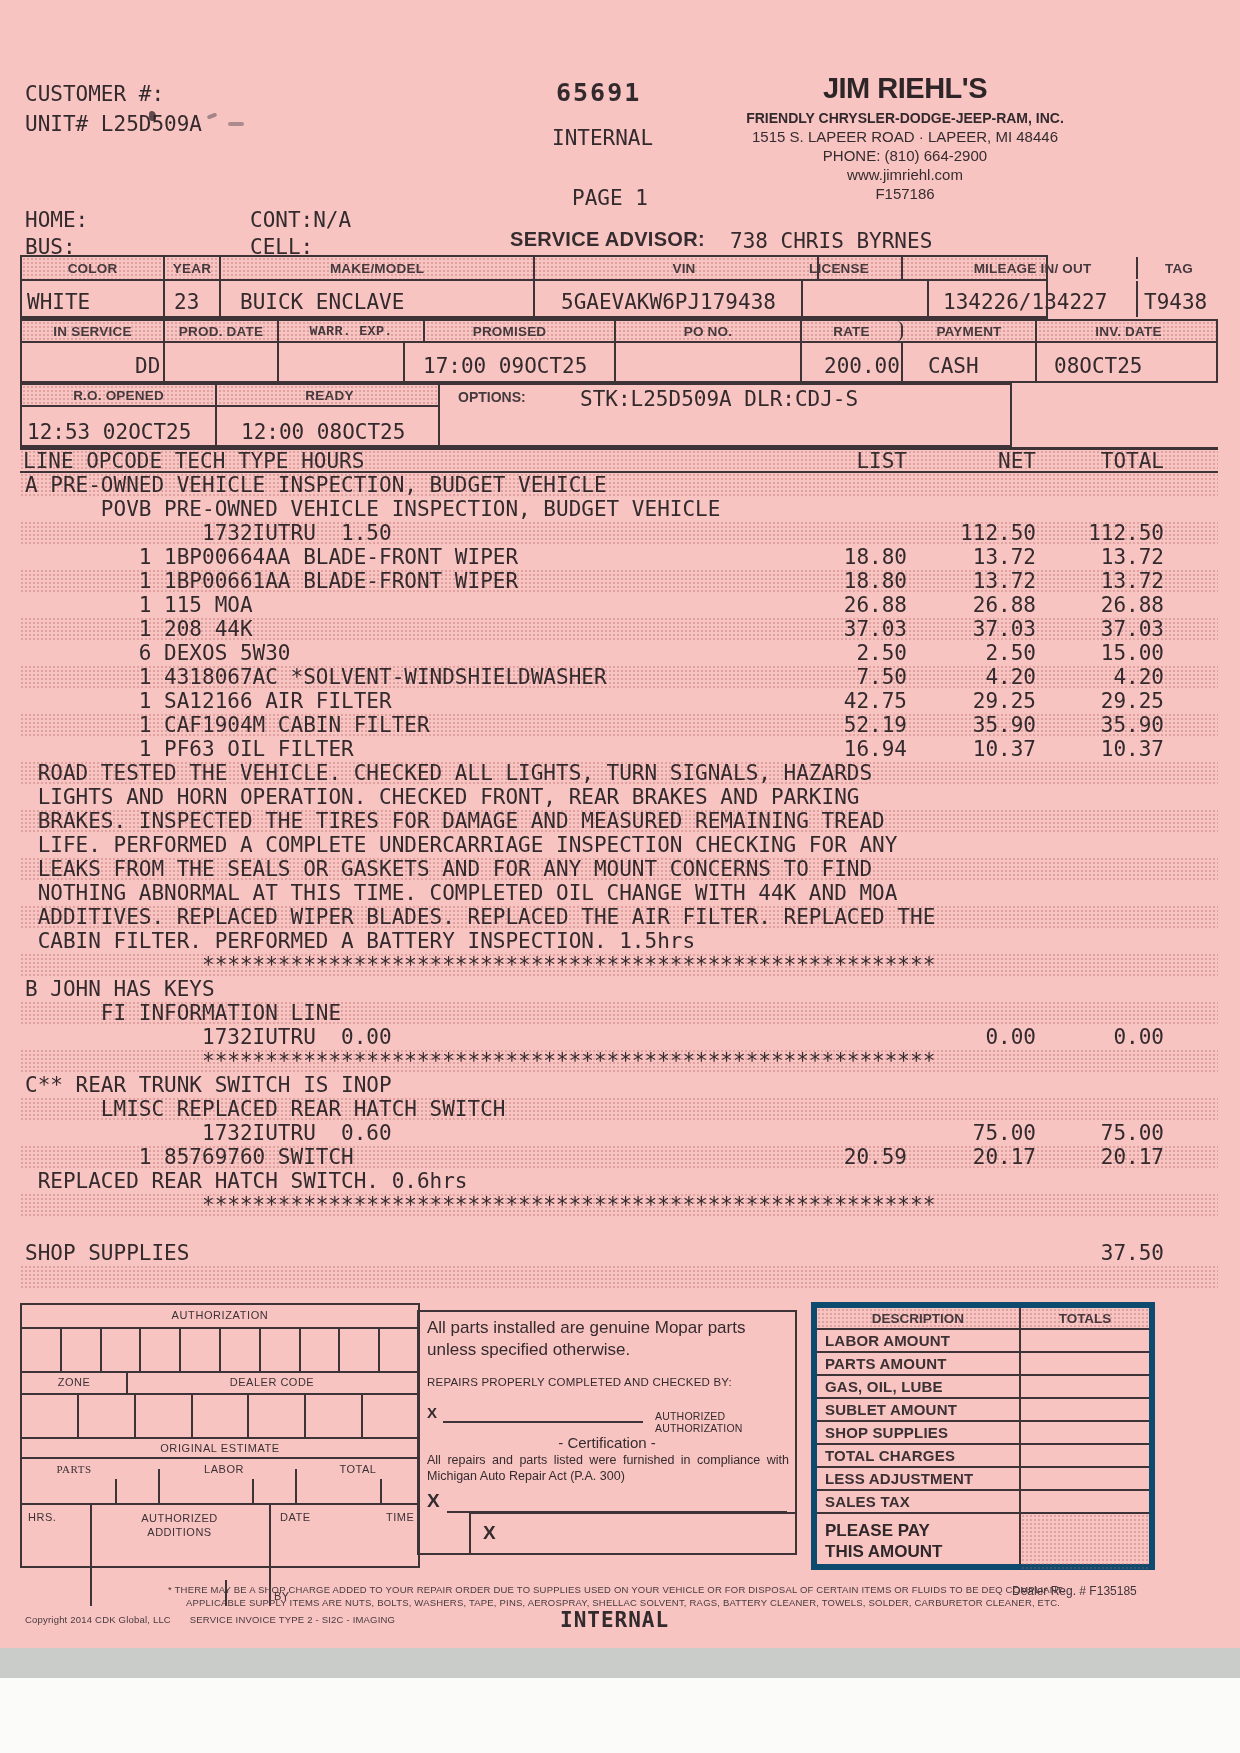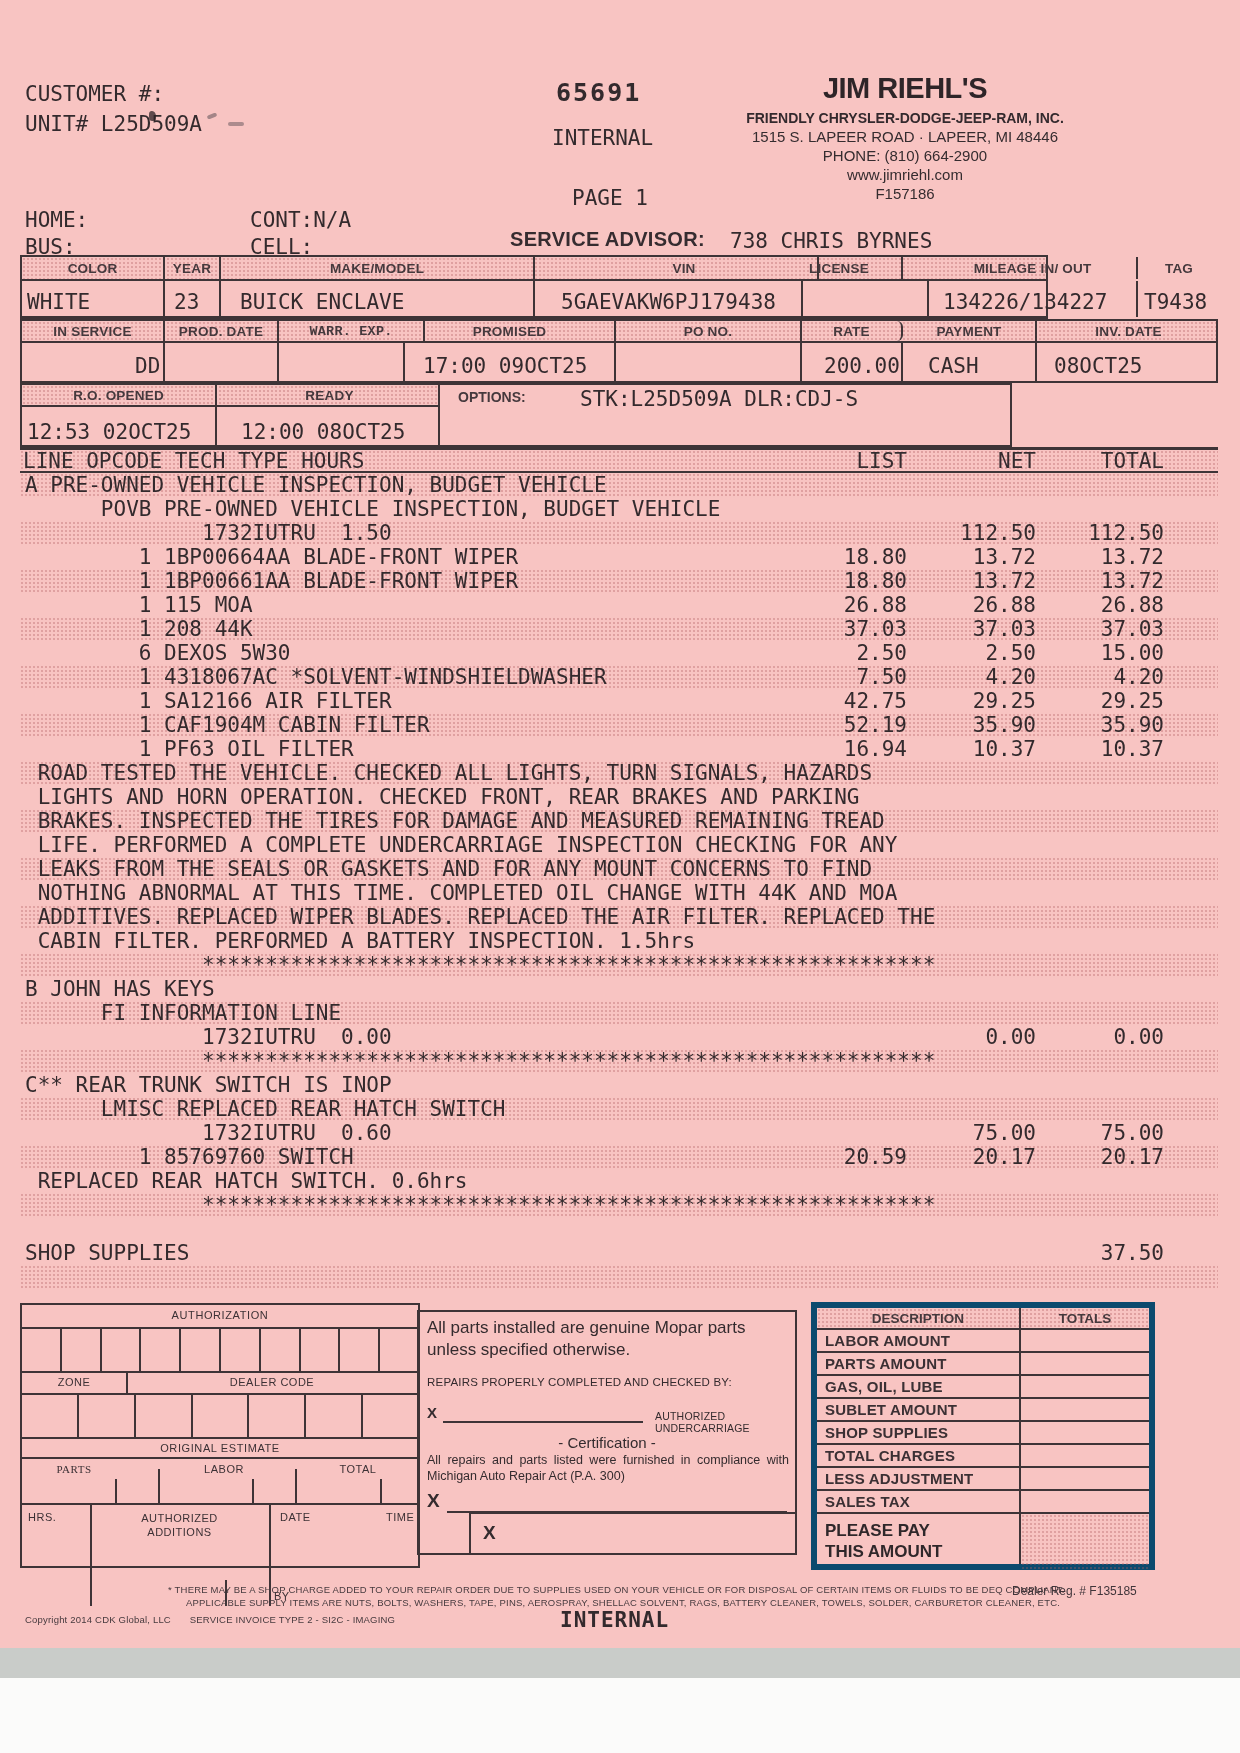--- a/index.html
+++ b/index.html
@@ -422,21 +422,21 @@
       <div class="abs" style="left:252px; bottom:4px; letter-spacing:.5px;">BY</div>
     </div>
   </div>
 
   <div class="moparbox">
     <div class="abs" style="left:8px; top:6px; font-size:17px;">All parts installed are genuine Mopar parts</div>
     <div class="abs" style="left:8px; top:28px; font-size:17px;">unless specified otherwise.</div>
     <div class="abs" style="left:8px; top:64px; font-size:11.5px; letter-spacing:.2px;">REPAIRS PROPERLY COMPLETED AND CHECKED BY:</div>
     <div class="abs" style="left:8px; top:92px; font-size:15px; font-weight:700;">X</div>
     <div class="underline" style="left:24px; top:109px; width:200px;"></div>
-    <div class="abs" style="left:236px; top:98px; font-size:10.5px; letter-spacing:.2px;">AUTHORIZED UNDERCARRIAGE</div>
+    <div class="abs" style="left:236px; top:98px; font-size:10.5px; letter-spacing:.2px;">AUTHORIZED AUTHORIZATION</div>
     <div class="abs" style="left:0; top:122px; width:100%; text-align:center; font-size:15px;">- Certification -</div>
     <div class="abs" style="left:8px; top:140px; width:362px; font-size:12.5px; line-height:16px; text-align:justify;">All repairs and parts listed were furnished in compliance with Michigan Auto Repair Act (P.A. 300)</div>
     <div class="abs" style="left:8px; top:178px; font-size:19px; font-weight:700;">X</div>
     <div class="underline" style="left:28px; top:199px; width:340px;"></div>
     <div class="abs" style="left:50px; top:200px; right:0; bottom:0; border-left:2px solid #3e3437; border-top:2px solid #3e3437;">
       <div class="abs" style="left:12px; top:8px; font-size:19px; font-weight:700;">X</div>
     </div>
   </div>
 
   <div class="totbox">

